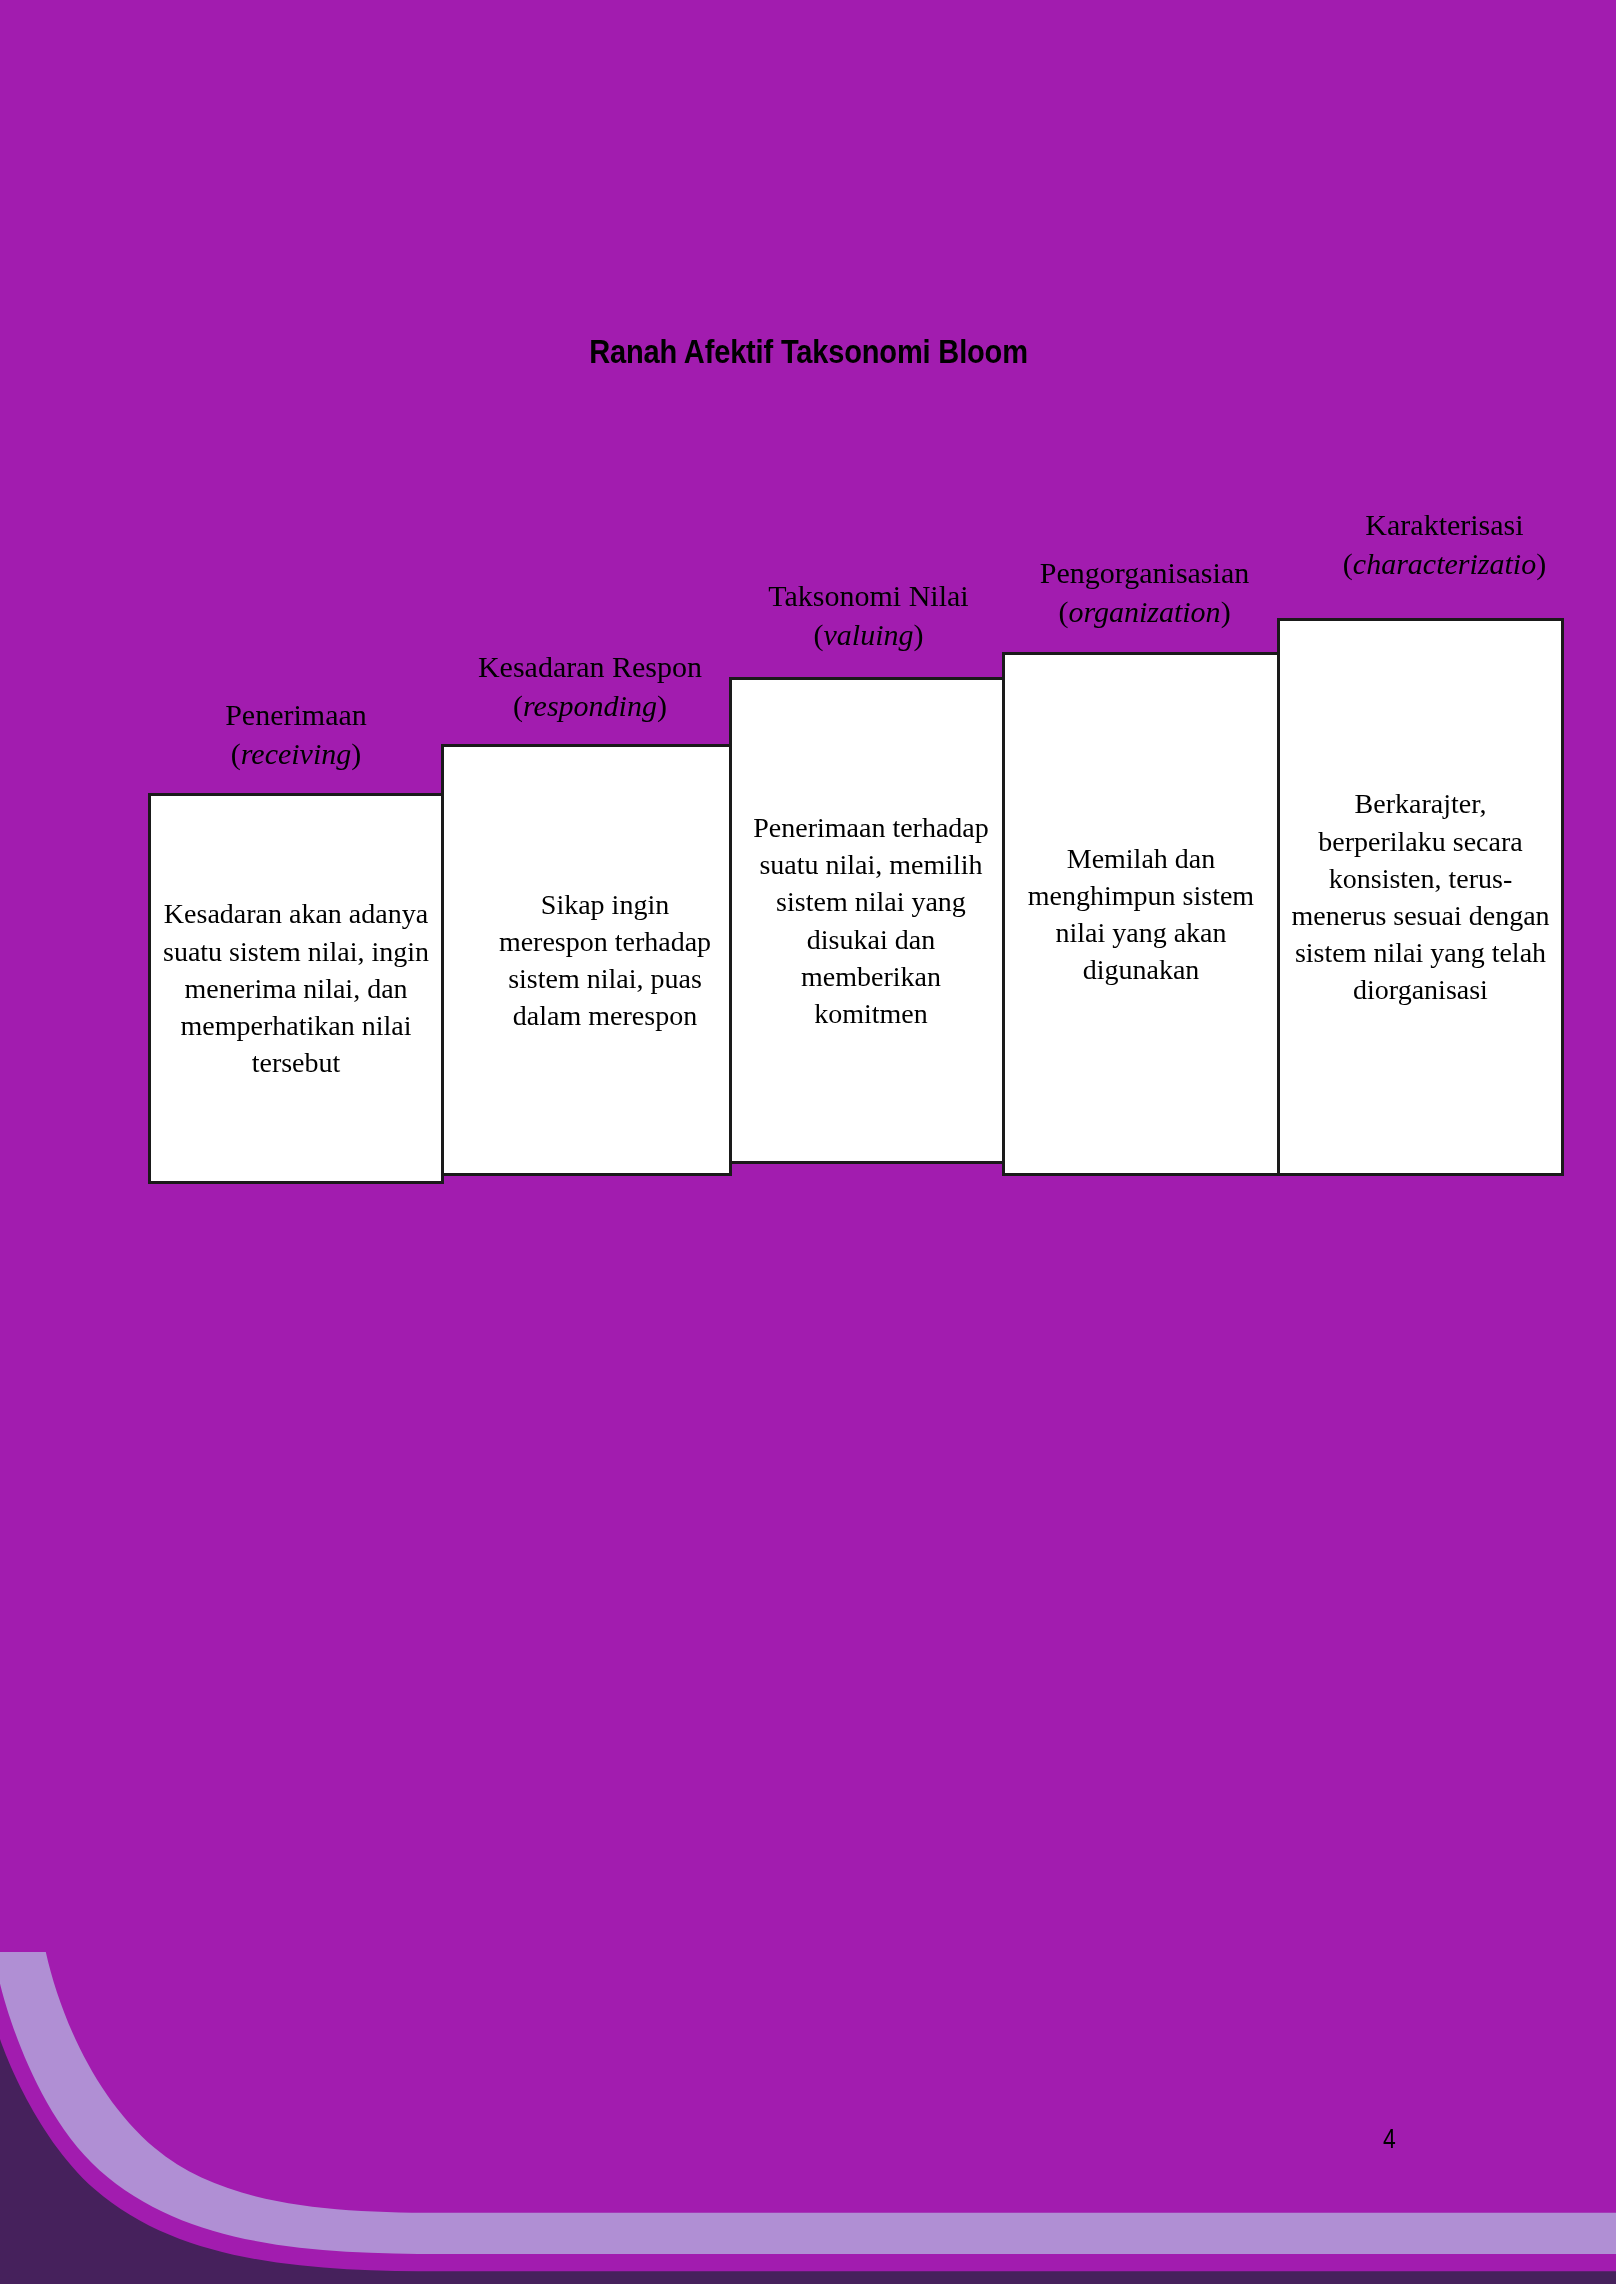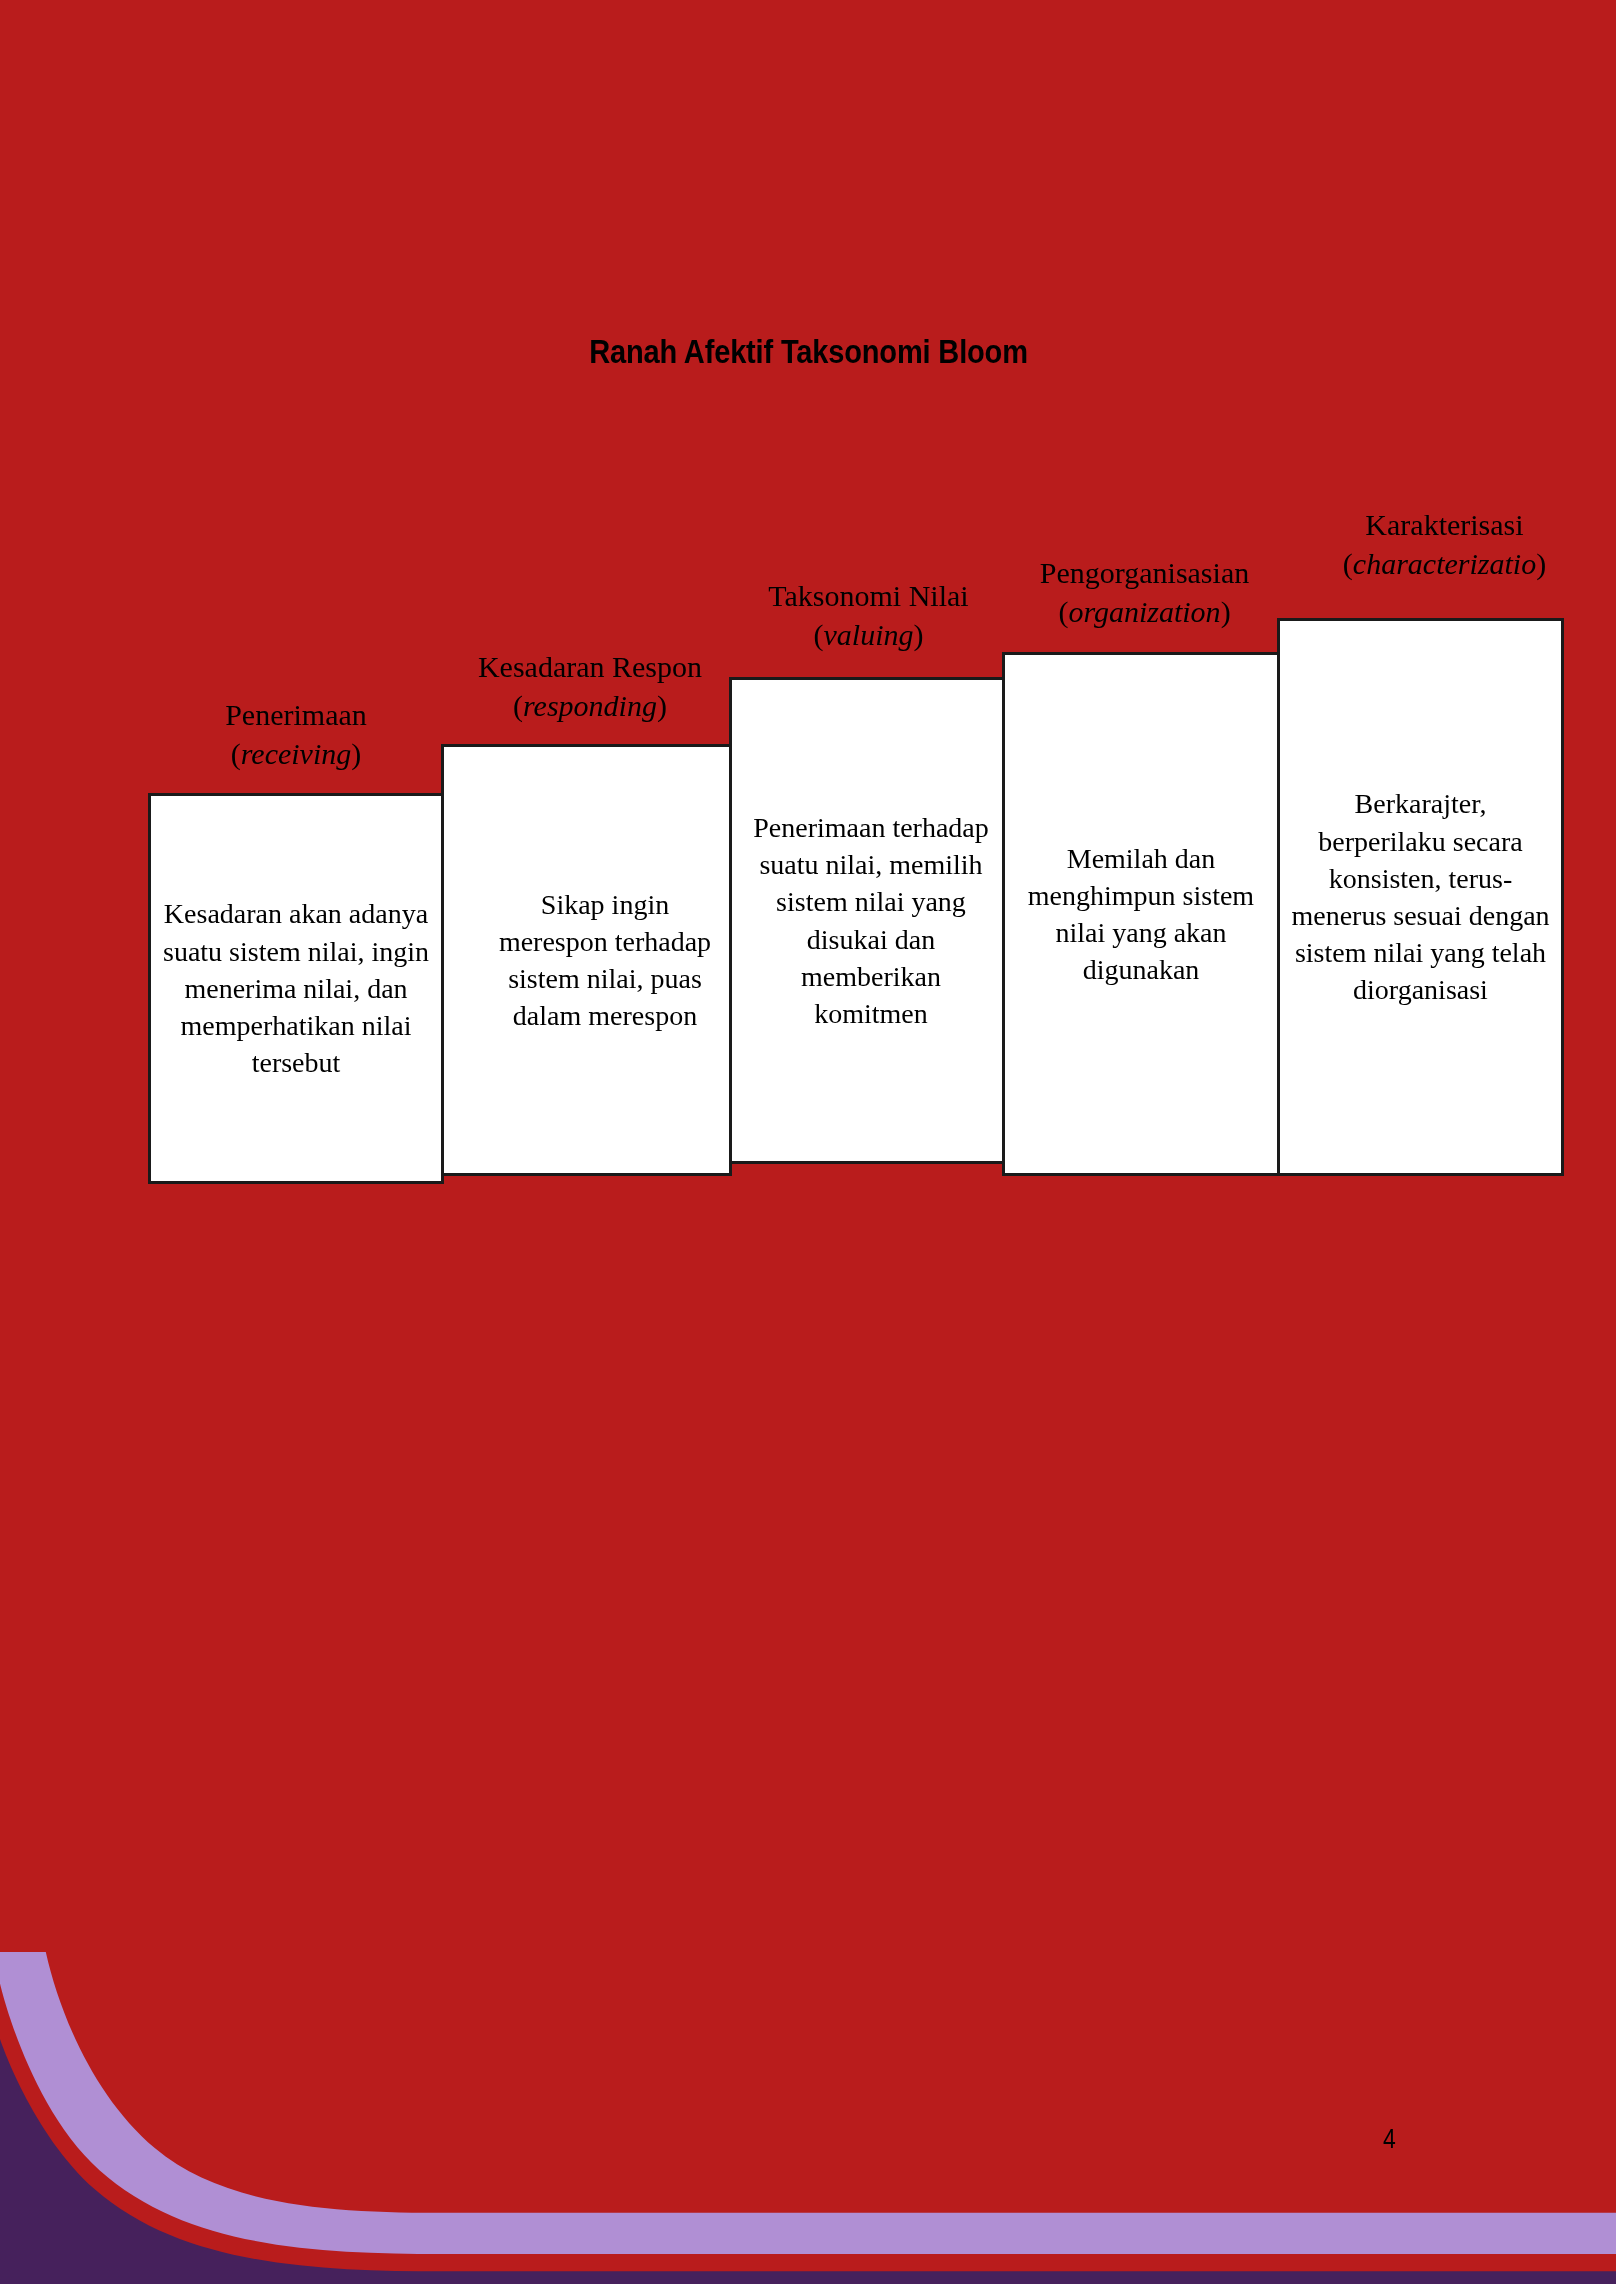--- a/index.html
+++ b/index.html
@@ -4,21 +4,21 @@
 <style>
   html, body {
     margin: 0;
     padding: 0;
     background: #ffffff;
   }
   #page {
     position: relative;
     width: 1617px;
     height: 2284px;
-    background: #b91c1c;
+    background: #a21caf;
     overflow: hidden;
     font-family: "Liberation Serif", "DejaVu Serif", serif;
   }
 
   
   #chart-title {
     position: absolute;
     left: 0;
     top: 333px;
     width: 1617px;

